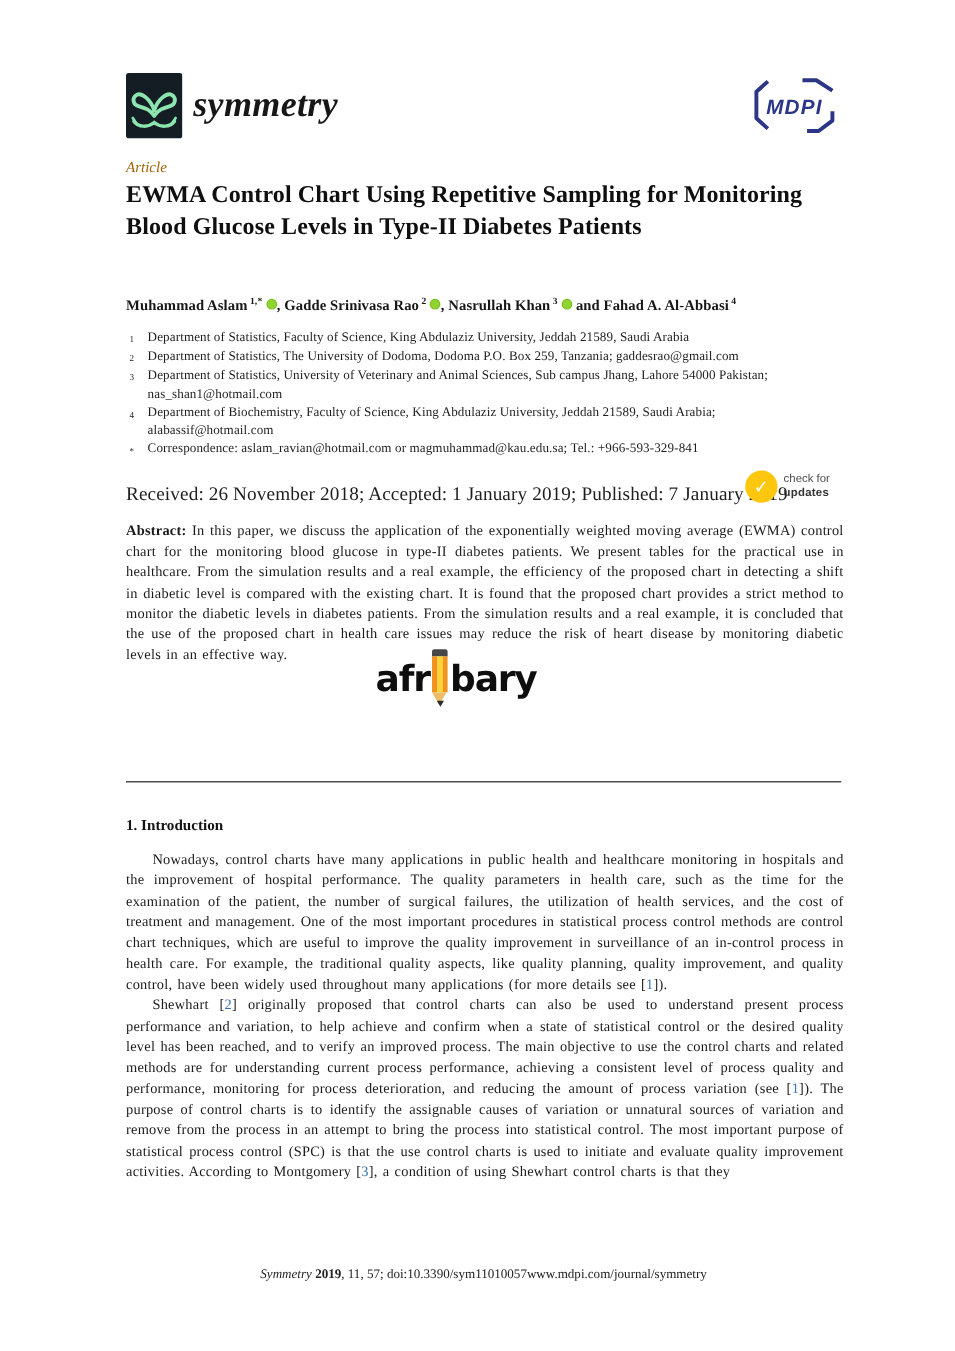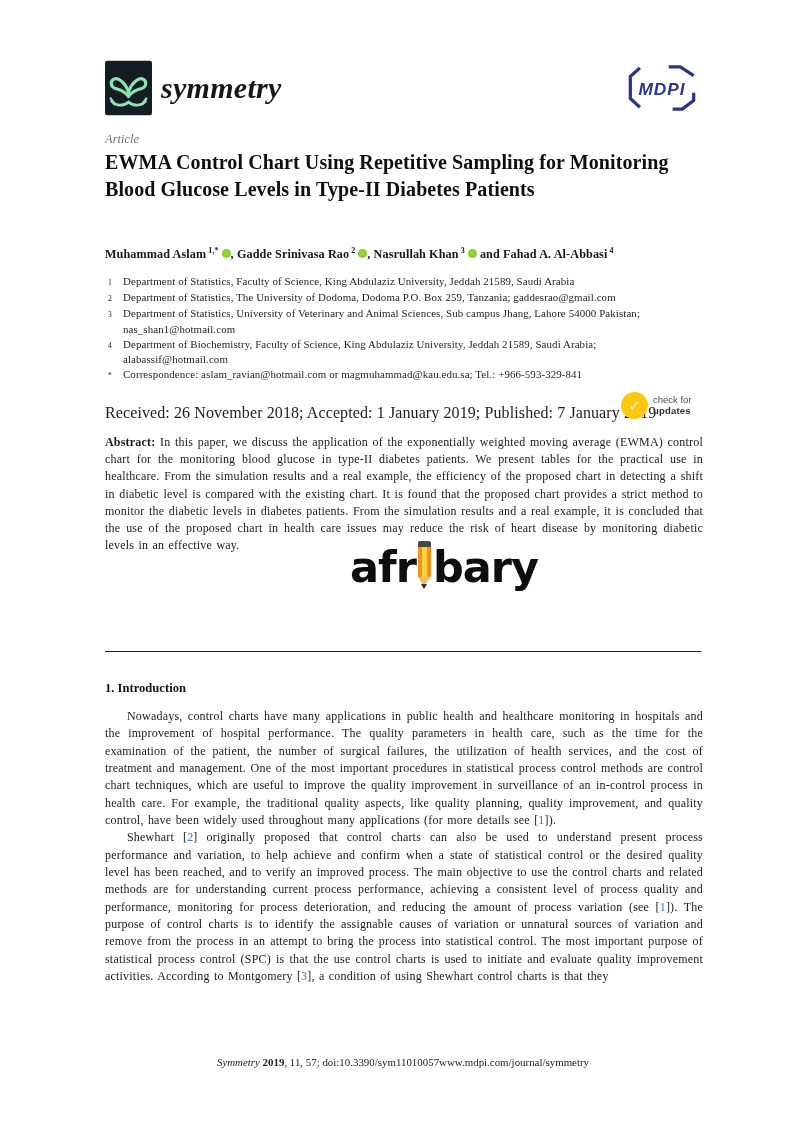--- a/index.html
+++ b/index.html
@@ -11,21 +11,21 @@
 
   
   .masthead { position:absolute; left:105px; top:60px; width:596px;
     display:flex; justify-content:space-between; align-items:center; }
   .brand { display:flex; align-items:center; gap:9px; }
   .logo-box { width:47px; height:56px; flex:none; }
   .journal-name { font-size:30px; font-style:italic; font-weight:700; color:#171717; letter-spacing:.3px; }
   .mdpi-logo { width:78px; height:48px; }
 
   
-  .article-label { position:absolute; left:105px; top:132px; font-style:italic; font-size:12.5px; color:#737373; }
+  .article-label { position:absolute; left:105px; top:132px; font-style:italic; font-size:12.5px; color:#a16207; }
   .paper-title { position:absolute; left:105px; top:149px; width:600px;
     font-size:20px; line-height:26.5px; font-weight:700; color:#0f0f0f; letter-spacing:.1px; }
   .authors { position:absolute; left:105px; top:246px; width:596px;
     font-size:12.2px; font-weight:700; color:#171717; letter-spacing:.1px; }
   .authors sup { font-size:8px; font-weight:700; margin-left:2px; }
   .orcid { display:inline-block; width:9px; height:9px; border-radius:50%;
     background:#8fd431; margin:0 0 4px 3px; vertical-align:middle;
     border:1px solid #7cc21e; }
 
   .affiliations { position:absolute; left:105px; top:274px; width:598px; }
@@ -61,22 +61,22 @@
 
   
   .page-footer { position:absolute; left:105px; top:1056px; width:596px;
     display:flex; justify-content:center; font-size:10.9px; color:#222; }
   .foot-left i { font-style:italic; }
   .foot-left b { font-weight:700; }
   .foot-right { color:#222; cursor:pointer; }
 
   
   .watermark { position:absolute; left:313px; top:539px; display:flex; align-items:flex-start;
-    font-family:"DejaVu Sans", sans-serif; font-weight:800; font-size:43px; line-height:56px;
-    color:#0e0e0e; letter-spacing:-1px; z-index:5;margin-left:37px; }
+    font-family:"DejaVu Sans", sans-serif; font-weight:800; font-size:30px; line-height:56px;
+    color:#0e0e0e; letter-spacing:-1px; z-index:5; }
   .pencil { position:relative; width:13px; height:50px; display:inline-block; margin:0 2px; top:2px; }
   .p-cap { position:absolute; top:0; left:0; right:0; height:6px; background:#474747; border-radius:2px 2px 0 0; }
   .p-body { position:absolute; top:6px; left:0; right:0; height:30px;
     background:linear-gradient(90deg,#f0941f 0,#f0941f 4px,#ffd23e 4px,#ffd23e 9px,#f0941f 9px,#f0941f 13px); }
   .p-wood { position:absolute; top:36px; left:0; width:0; height:0;
     border-left:6.5px solid transparent; border-right:6.5px solid transparent; border-top:10px solid #edbc66; }
   .p-lead { position:absolute; top:43px; left:3.5px; width:0; height:0;
     border-left:3px solid transparent; border-right:3px solid transparent; border-top:5px solid #2d2d2d; }
 </style>
 </head>

